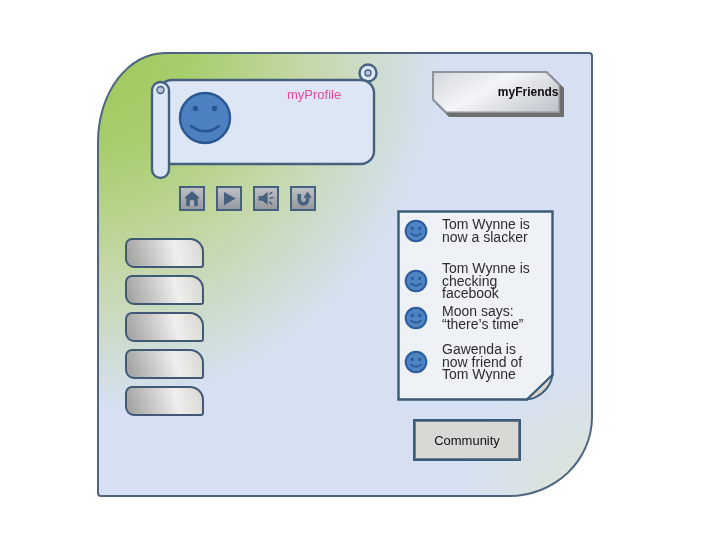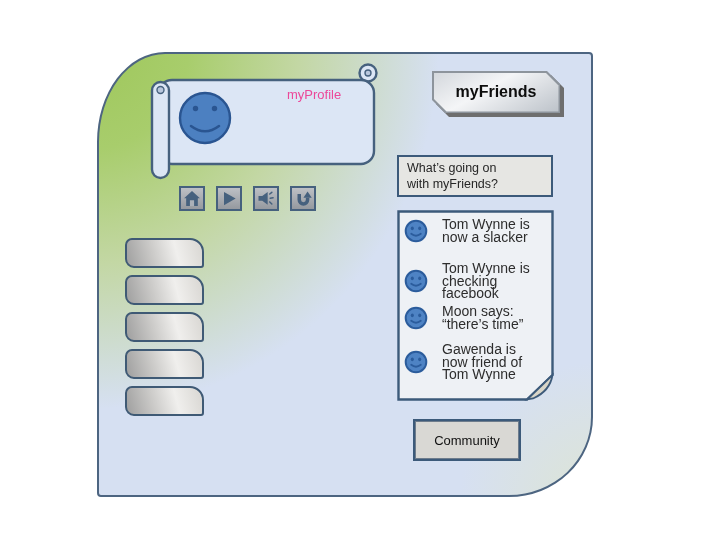--- a/index.html
+++ b/index.html
@@ -31,21 +31,21 @@
     border-radius:7px 14px 3px 9px;
     background:linear-gradient(75deg,#9f9f9f 0%,#cbcac8 35%,#f0efed 65%,#d8d6d2 100%);cursor:pointer;}
 
   
   .mf-wrap{position:absolute;left:432px;top:71px;width:128px;height:42px;
     --snip:polygon(0 0, calc(100% - 13px) 0, 100% 13px, 100% 100%, 13px 100%, 0 calc(100% - 13px));}
   .mf-shadow{position:absolute;inset:0;transform:translate(4px,4px);background:#6e6e6e;clip-path:var(--snip);}
   .mf-face{position:absolute;inset:0;background:#8d949c;clip-path:var(--snip);cursor:pointer;}
   .mf-face-inner{position:absolute;inset:1.5px;clip-path:var(--snip);
     background:linear-gradient(150deg,#d4d8dd 0%,#f4f5f7 42%,#bcc2c9 100%);
-    display:flex;align-items:center;justify-content:center;font-weight:bold;font-size:16px;color:#0d0d0d;}
+    display:flex;align-items:center;justify-content:flex-end;font-weight:bold;font-size:12px;color:#0d0d0d;}
 
   
   .whats-box{position:absolute;left:397px;top:155px;width:156px;height:42px;box-sizing:border-box;
     border:2px solid #3c5a7a;background:#e6e6e3;padding:3px 6px 3px 8px;}
   .whats-text{font-size:12.5px;line-height:16px;color:#262626;white-space:pre-line;}
 
   
   .note{position:absolute;left:397px;top:210px;width:157px;height:191px;}
   .note-svg{position:absolute;inset:0;}
   .feed-row{position:absolute;left:7px;display:flex;gap:14px;align-items:center;}
@@ -120,24 +120,20 @@
   </div>
 
   <div class="menu">
     <div class="menubtn"></div>
     <div class="menubtn"></div>
     <div class="menubtn"></div>
     <div class="menubtn"></div>
     <div class="menubtn"></div>
   </div>
 
-  <div class="whats-box">
-    <div class="whats-text">What’s going on
-with myFriends?</div>
-  </div>
 
   <div class="note">
     <svg class="note-svg" viewBox="0 0 157 191">
       <path d="M1.5,1.5 H155.5 V165 L130,189.5 H1.5 Z" fill="#eef1f5" stroke="#3c5a7a" stroke-width="2.4"></path>
       <path d="M130,189.5 L155.5,165 Q153,181 136,188.5 Z" fill="#d8d5c8" stroke="#3c5a7a" stroke-width="1.8"></path>
     </svg>
 
     <div class="feed-row" style="top:8px;">
       <svg width="24" height="24" viewBox="0 0 24 24">
         <circle cx="12" cy="12" r="10.3" fill="#4e83c4" stroke="#2b5c9c" stroke-width="2"></circle>

